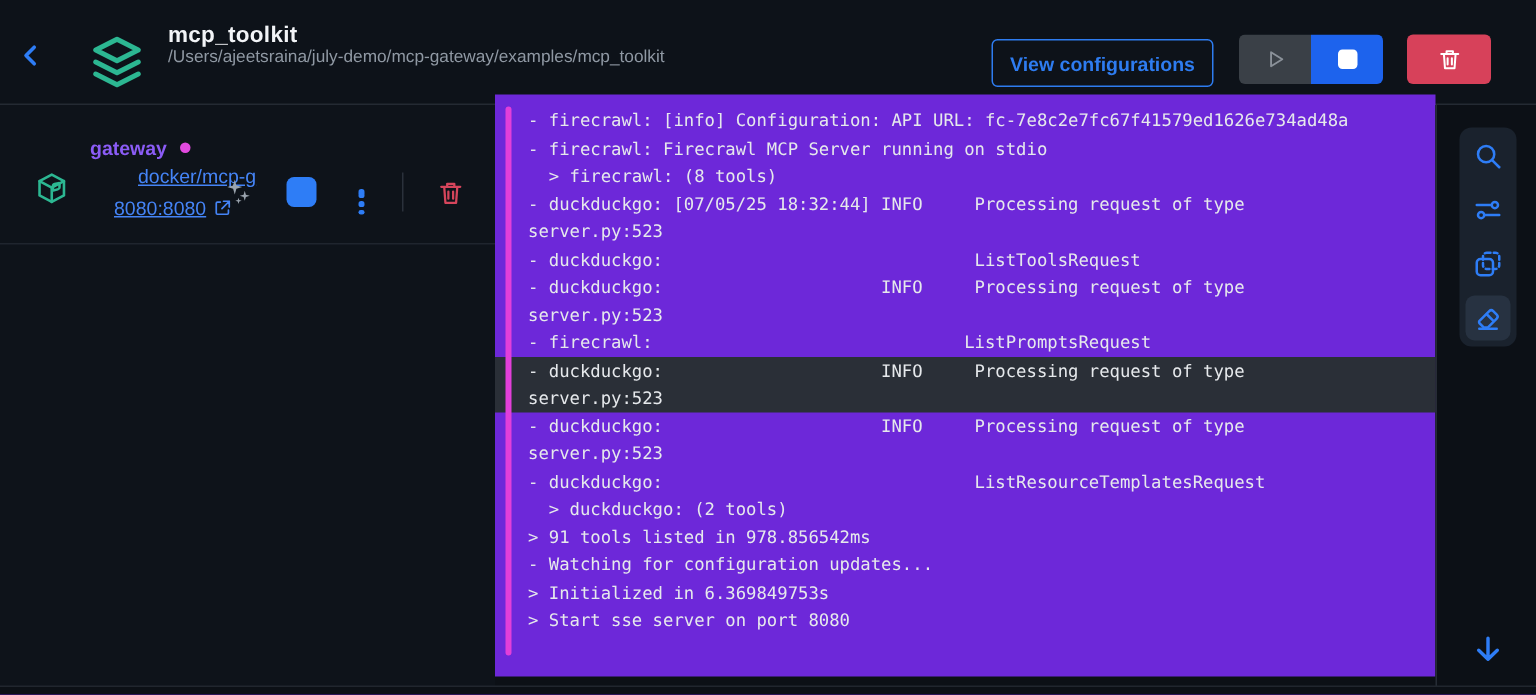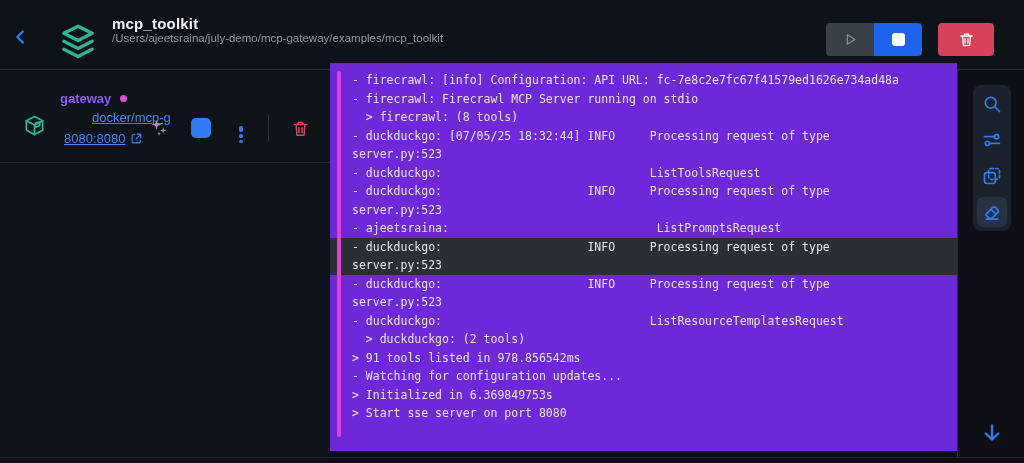--- a/index.html
+++ b/index.html
@@ -34,21 +34,21 @@
   .sidebar { position:absolute; left:0; top:70px; width:330px; height:388px; background:#0e131a; }
   .service-row { position:relative; height:93px; border-bottom:1px solid #1f252e; }
   .cube-icon { position:absolute; left:23px; top:44px; }
   .service-name { position:absolute; left:60px; top:21px; font-size:13px; font-weight:bold;
                   color:#8b5cf6; display:flex; align-items:center; }
   .status-dot { display:inline-block; width:7px; height:7px; border-radius:50%;
                 background:#e24adf; margin-left:9px; }
   .link { font-size:13px; color:#4584f6; text-decoration:underline; cursor:pointer; }
   .image-link { position:absolute; left:60px; top:40px; width:88px; white-space:nowrap;
                 overflow:hidden; display:block;margin-left:32px; }
-  .port-row { position:absolute; left:64px; top:61px; display:flex; align-items:center; gap:5px; }
+  .port-row { position:absolute; left:76px; top:61px; display:flex; align-items:center; gap:5px; }
   .icon-btn { background:none; border:none; padding:0; cursor:pointer; display:grid; place-items:center; }
   .sparkles-btn { position:absolute; left:149px; top:48px; width:20px; height:20px; }
   .stop-square-blue { position:absolute; left:191px; top:48px; width:20px; height:20px;
                       background:#2e7df6; border:none; border-radius:5px; cursor:pointer; }
   .kebab-btn { position:absolute; left:234px; top:47px; width:14px; height:22px; }
   .kebab-btn span { display:block; width:3.5px; height:3.5px; border-radius:50%;
                     background:#2e7df6; margin:2.2px auto; }
   .v-divider { position:absolute; left:268px; top:45px; width:1px; height:26px; background:#2a313b; }
   .trash-btn { position:absolute; left:289px; top:47px; width:22px; height:22px; }
 
@@ -98,20 +98,21 @@
         <path d="M3.5 11.6 L12 15.9 L20.5 11.6"></path>
         <path d="M3.5 16.4 L12 20.7 L20.5 16.4"></path>
       </svg>
     </span>
 
     <div class="titles">
       <div class="app-title">mcp_toolkit</div>
       <div class="app-path">/Users/ajeetsraina/july-demo/mcp-gateway/examples/mcp_toolkit</div>
     </div>
 
+    <button class="btn-outline">View configurations</button>
 
     <div class="segmented">
       <button class="seg-play">
         <span>
           <svg width="15" height="15" viewBox="0 0 24 24" fill="none" stroke="#8a9199" stroke-width="2" stroke-linejoin="round">
               <path d="M7 4.5 L19 12 L7 19.5 Z"></path>
             </svg>
         </span>
       </button>
       <button class="seg-stop">
@@ -201,21 +202,21 @@
         <div class="log-line">- duckduckgo: [07/05/25 18:32:44] INFO     Processing request of type</div>
 
         <div class="log-line">server.py:523</div>
 
         <div class="log-line">- duckduckgo:                              ListToolsRequest</div>
 
         <div class="log-line">- duckduckgo:                     INFO     Processing request of type</div>
 
         <div class="log-line">server.py:523</div>
 
-        <div class="log-line">- ajeetsraina:                              ListPromptsRequest</div>
+        <div class="log-line">- firecrawl:                              ListPromptsRequest</div>
 
         <div class="log-line hl">- duckduckgo:                     INFO     Processing request of type</div>
 
         <div class="log-line hl">server.py:523</div>
 
 
         <div class="log-line">- duckduckgo:                     INFO     Processing request of type</div>
 
         <div class="log-line">server.py:523</div>
 

